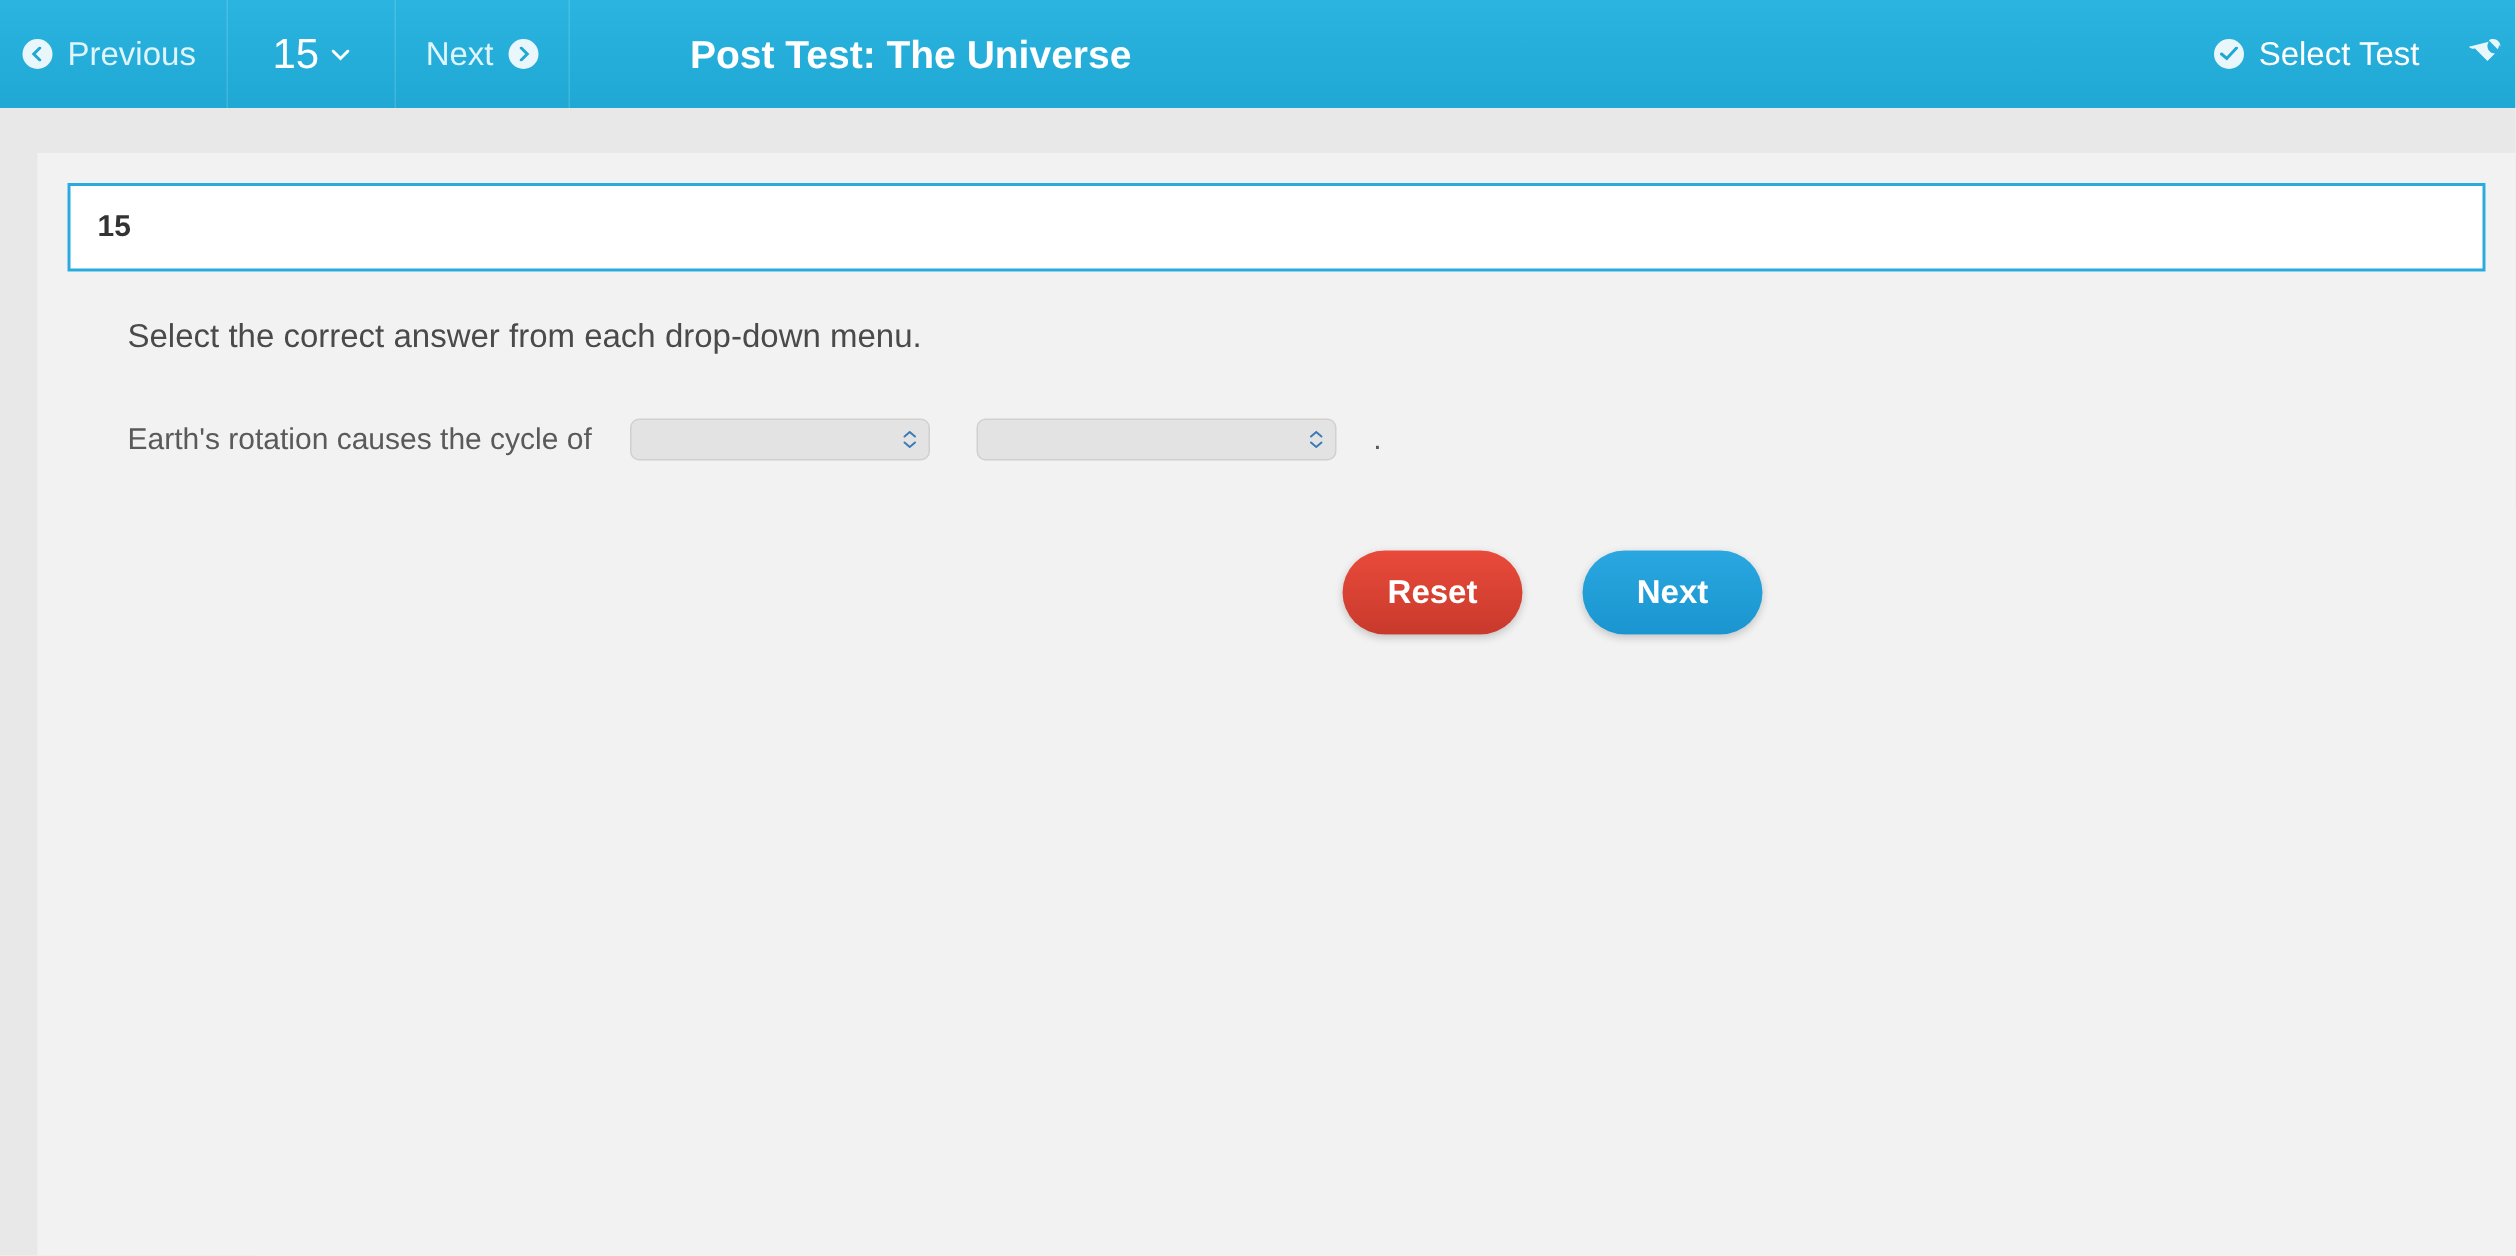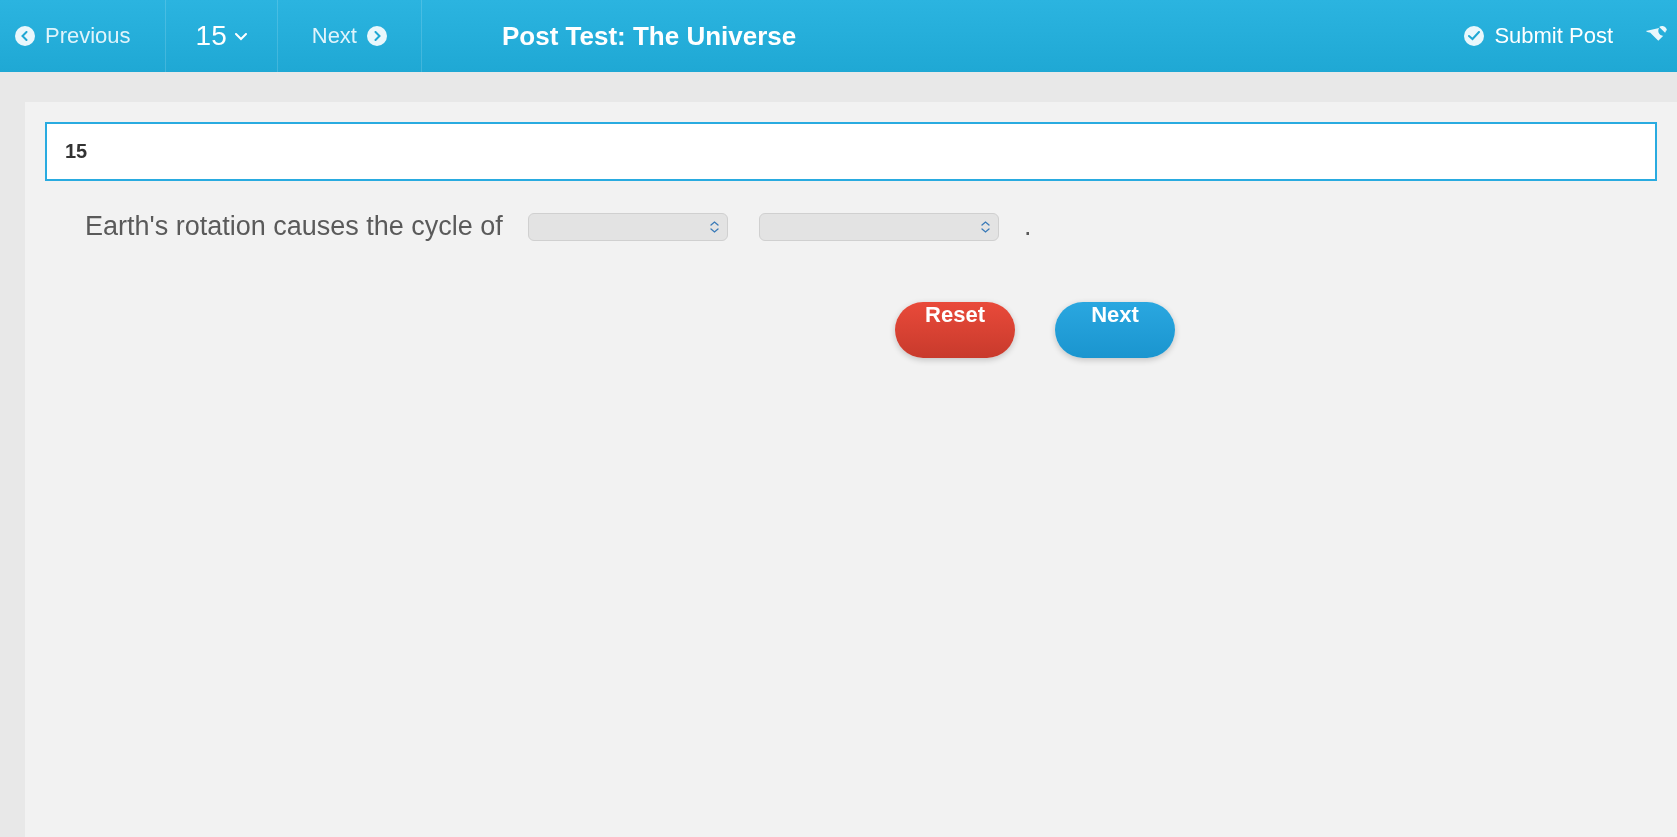--- a/index.html
+++ b/index.html
@@ -20,21 +20,21 @@
       display: flex;
       align-items: center;
       color: white;
       font-size: 22px;
       padding: 0;
     }
     .nav-btn {
       display: flex;
       align-items: center;
       gap: 10px;
-      padding: 0 34px;
+      padding: 0 20px;
       height: 100%;
       cursor: pointer;
       color: #e0f4fb;
       border-right: 1px solid rgba(255,255,255,0.15);
     }
     .nav-btn.prev { padding-left: 15px; }
     .arrow-circle {
       width: 20px;
       height: 20px;
       border-radius: 50%;
@@ -123,21 +123,21 @@
     .instruction-text {
       font-size: 22px;
       color: #4a4a4a;
       margin-bottom: 42px;
     }
     .sentence-row {
       display: flex;
       align-items: center;
       flex-wrap: wrap;
       gap: 19px;
-      font-size: 27px;
+      font-size: 20px;
       color: #5a5a5a;
       margin-bottom: 60px;
     }
     .dropdown-select {
       display: inline-flex;
       align-items: center;
       justify-content: flex-end;
       background: #e3e3e3;
       border: 1px solid #d0d0d0;
       border-radius: 6px;
@@ -165,20 +165,21 @@
     .pill-button {
       min-width: 120px;
       height: 56px;
       border-radius: 28px;
       border: none;
       font-size: 22px;
       font-weight: 600;
       color: white;
       cursor: pointer;
       display: flex;
+      align-items: center;
       justify-content: center;
       box-shadow: 0 2px 6px rgba(0,0,0,0.2);
     }
     .btn-reset { background: linear-gradient(to bottom, #e94a3a, #c83a2c); }
     .btn-next { background: linear-gradient(to bottom, #2aa7e0, #1a95cf); }
   </style>
 </head>
 <body>
 
 <div class="top-bar">
@@ -206,35 +207,36 @@
         </svg>
     </span>
   </div>
   <div class="test-title">Post Test: The Universe</div>
   <div class="submit-btn">
     <span class="check-circle">
       <svg width="12" height="10" viewBox="0 0 12 10">
           <path d="M1 5 L4.5 8 L11 1" stroke="#1fa8d4" stroke-width="2" fill="none" stroke-linecap="round"></path>
         </svg>
     </span>
-    <span>Submit Post</span>
+    <span>Select Test</span>
   </div>
   <div class="tools-icon">
     <svg width="24" height="24" viewBox="0 0 24 24">
       <path d="M22 7c0-2.8-2.2-5-5-5-1 0-2 .3-2.8.9l5.9 5.9c.6-.8.9-1.8.9-2.8zM14.2 3.9c-.6.8-.9 1.8-.9 2.8 0 2.8 2.2 5 5 5l-5 5L5 8.4c-1.5.3-3-.2-4.1-1.3L14.2 3.9z" fill="white" opacity="0.9"></path>
     </svg>
   </div>
 </div>
 
 <div class="content-area">
   <div class="question-number-box">
     <span>15</span>
   </div>
 
   <div class="question-body">
+    <div class="instruction-text">Select the correct answer from each drop-down menu.</div>
 
     <div class="sentence-row">
       <span>Earth's rotation causes the cycle of</span>
       <span class="dropdown-select">
         <span></span>
         <span class="select-arrows">
           <svg width="9" height="12" viewBox="0 0 9 12">
               <path d="M1 4 L4.5 1 L8 4 M1 8 L4.5 11 L8 8" stroke="#3a7ab8" stroke-width="1.3" fill="none" stroke-linecap="round"></path>
             </svg>
         </span>

